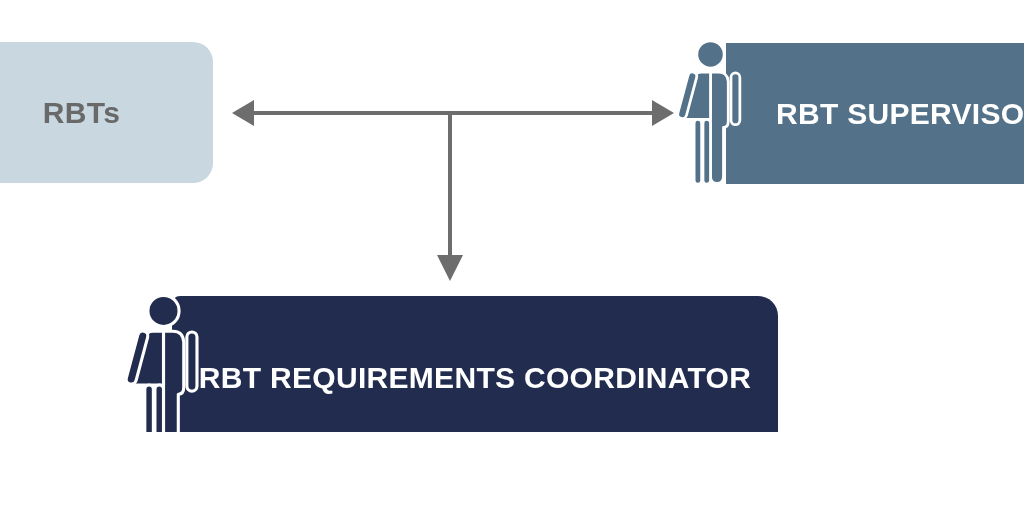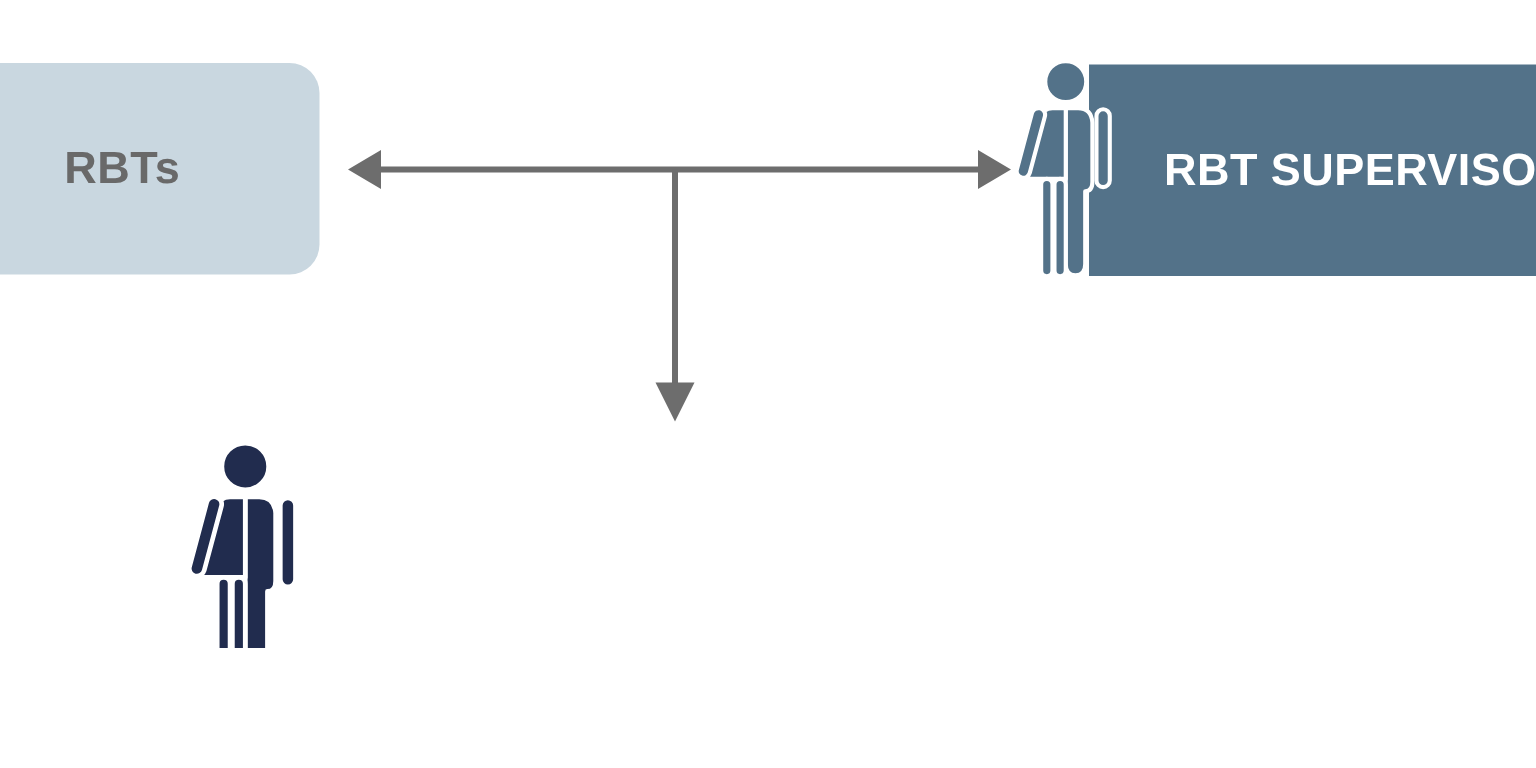--- a/index.html
+++ b/index.html
@@ -108,20 +108,23 @@
         <path d="M52 50 L64 50 Q77 50 78 64 L78 122 Q78 131 71 131 L71 202 Q71 213 61.5 213 Q52 213 52 202 Z"></path>
         <rect x="82" y="51" width="13" height="76" rx="6.5"></rect>
         <path d="M52 50 L39 50 Q30 50 27 59 L11 114 Q9.5 119 15 119 L52 119 Z"></path>
         <rect x="20" y="50" width="13" height="70" rx="6.5" transform="rotate(15 26.5 52)"></rect>
         <rect x="28" y="119" width="11" height="95" rx="5.5"></rect>
         <rect x="41" y="119" width="11" height="95" rx="5.5"></rect>
       </g>
     </svg>
   </div>
 
+  <div class="node node-coordinator">
+    <span class="node-label">RBT REQUIREMENTS COORDINATOR</span>
+  </div>
   <div class="person-icon-wrap icon-coordinator">
     <svg viewBox="0 0 104 224" xmlns="http://www.w3.org/2000/svg" aria-hidden="true">
       <g fill="currentColor" stroke="#ffffff" stroke-width="4" stroke-linejoin="round">
         <circle cx="52" cy="24" r="20"></circle>
         <path d="M52 50 L64 50 Q77 50 78 64 L78 122 Q78 131 71 131 L71 202 Q71 213 61.5 213 Q52 213 52 202 Z"></path>
         <rect x="82" y="51" width="13" height="76" rx="6.5"></rect>
         <path d="M52 50 L39 50 Q30 50 27 59 L11 114 Q9.5 119 15 119 L52 119 Z"></path>
         <rect x="20" y="50" width="13" height="70" rx="6.5" transform="rotate(15 26.5 52)"></rect>
         <rect x="28" y="119" width="11" height="95" rx="5.5"></rect>
         <rect x="41" y="119" width="11" height="95" rx="5.5"></rect>

